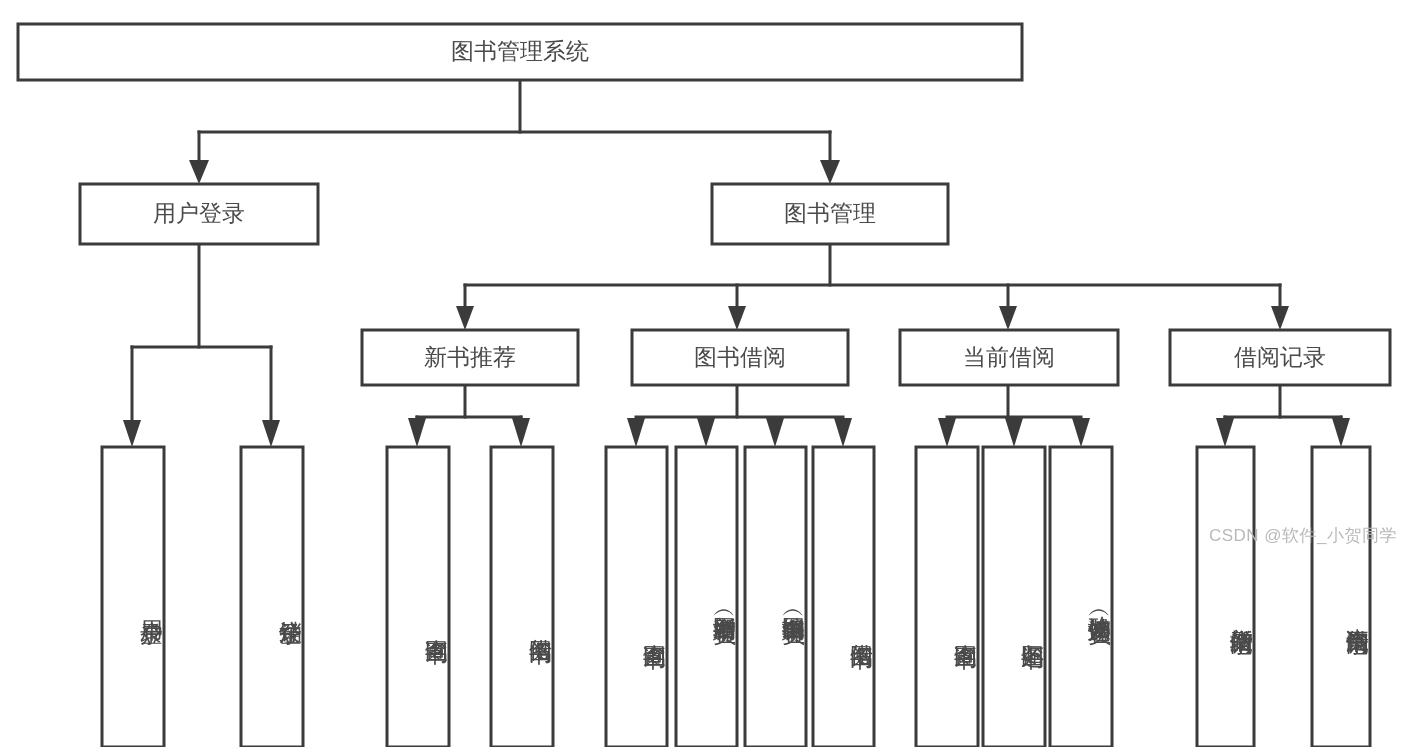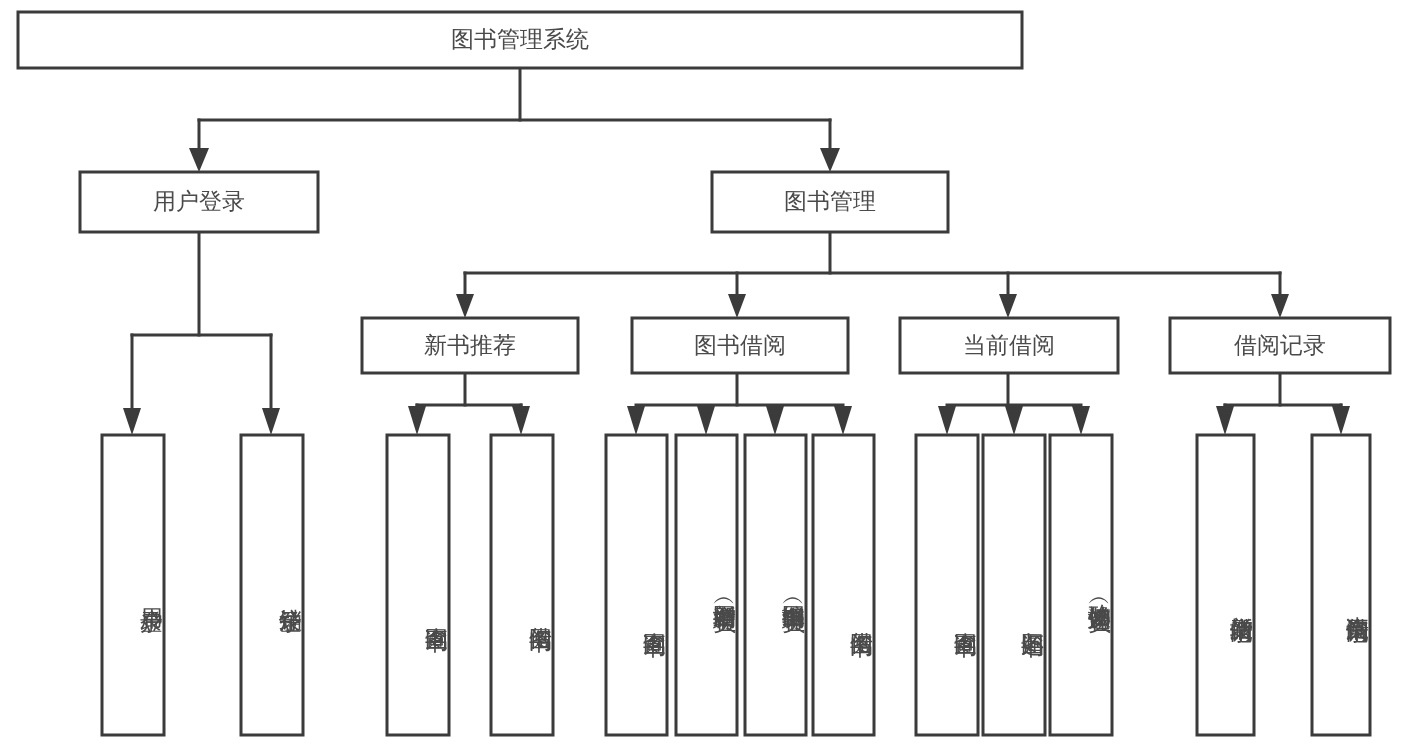--- a/index.html
+++ b/index.html
@@ -10,21 +10,21 @@
   body {
     width: 1405px;
     height: 747px;
     font-family: "Liberation Sans", "DejaVu Sans", sans-serif;
     overflow: hidden;
     position: relative;
   }
   #diagram-root {
     position: absolute;
     left: 0;
-    top: 0;
+    top: 12px;
     width: 1405px;
     height: 541px;
   }
   svg.flow {
     display: block;
     width: 1405px;
     height: 747px;
   }
   .node-box {
     fill: #ffffff;
@@ -263,13 +263,14 @@
 
     <g>
       <rect class="node-box" x="1312" y="435" width="58" height="300"></rect>
       <foreignObject class="vlabel-wrap" x="1312" y="470" width="58" height="260">
         <div xmlns="http://www.w3.org/1999/xhtml" class="node-label-v">查询借阅记录</div>
       </foreignObject>
     </g>
 
   </svg>
 
+  <div class="watermark">CSDN @软件_小贺同学</div>
 </div>
 
 </body></html>

